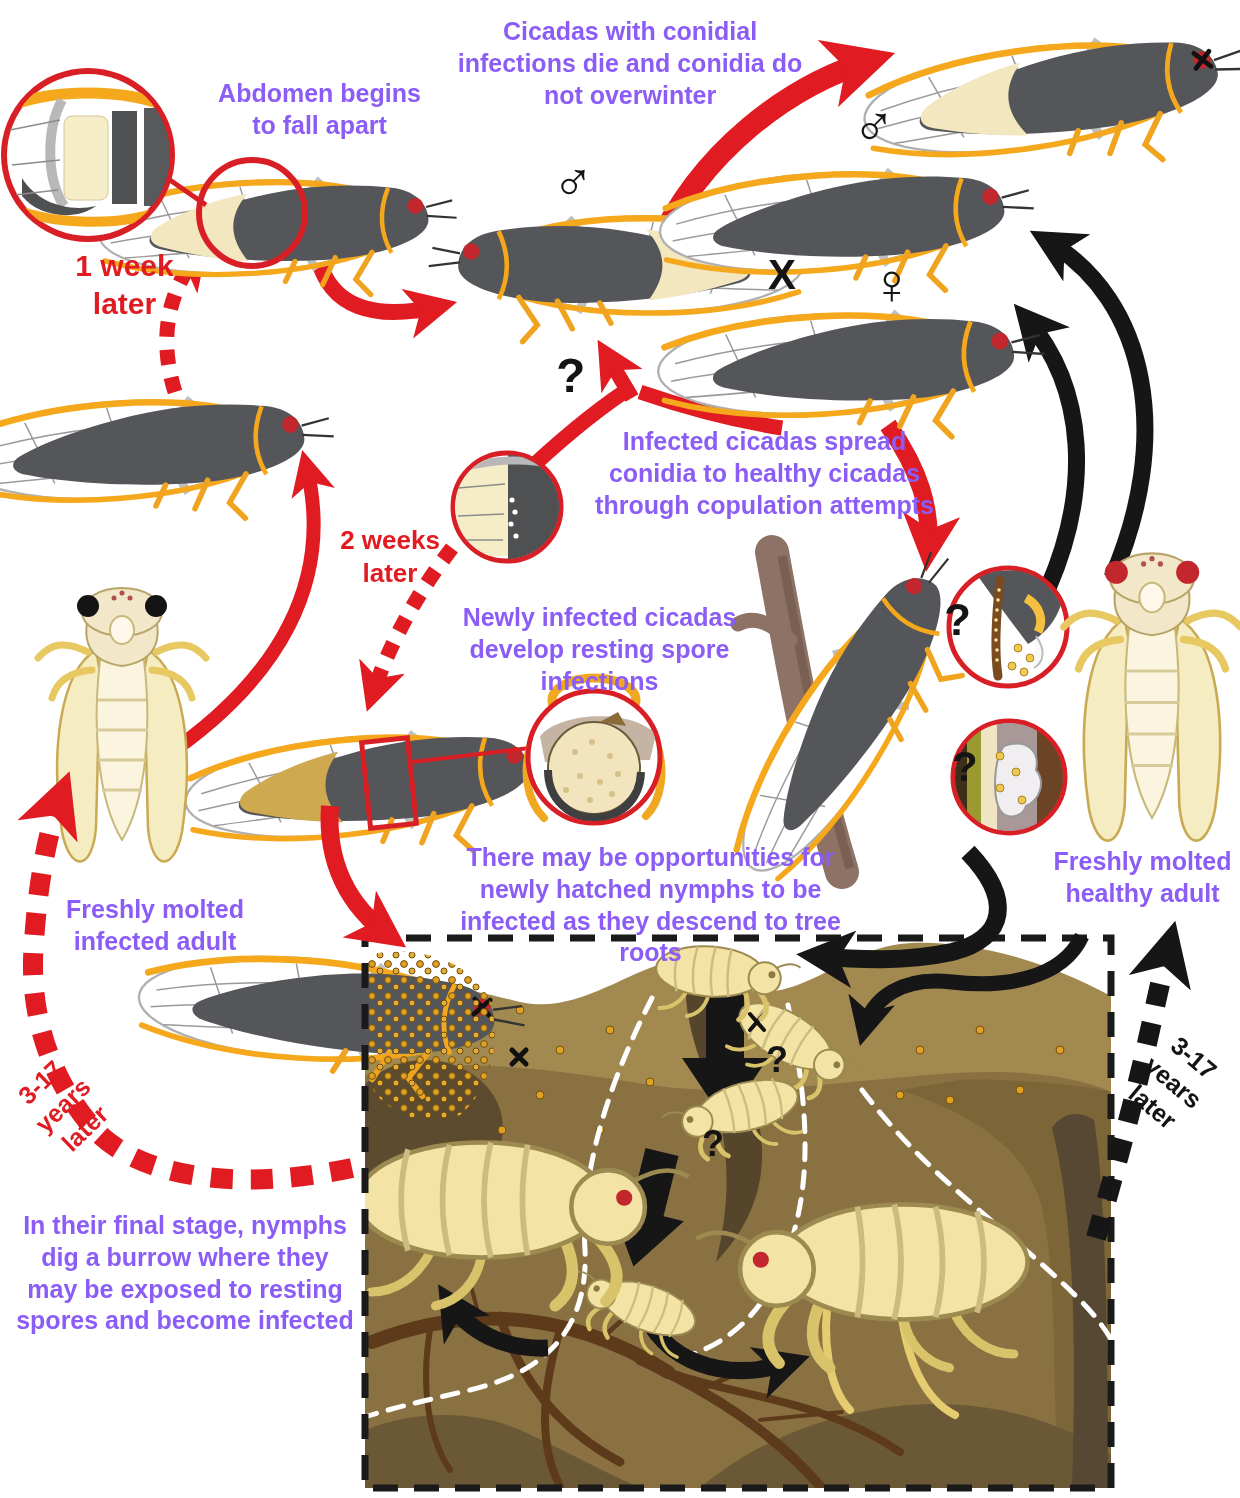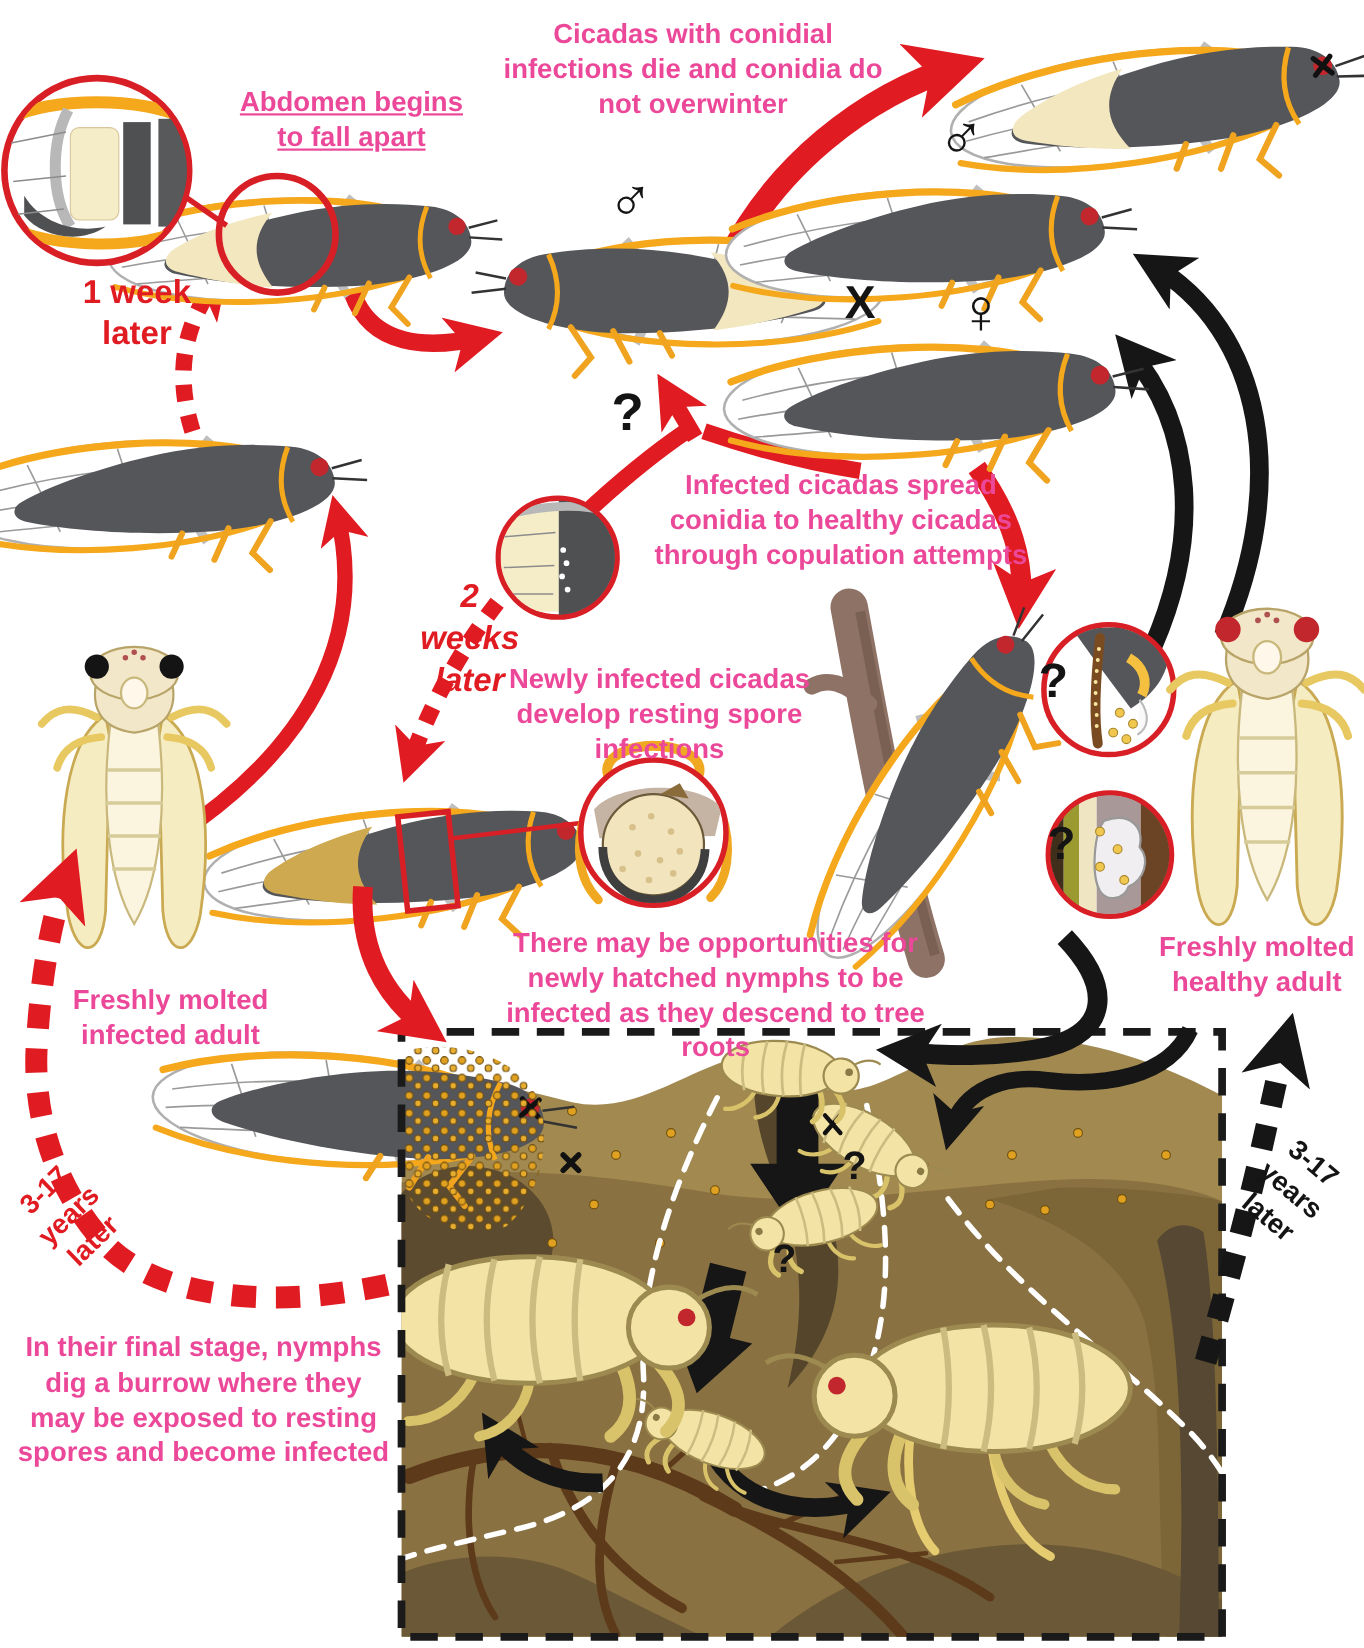--- a/index.html
+++ b/index.html
@@ -1,19 +1,19 @@
 <!DOCTYPE html>
 <html><head>
 <meta charset="utf-8">
 <style>
   html,body{margin:0;padding:0;background:#ffffff;}
   #stage{position:relative;width:1240px;height:1498px;background:#ffffff;overflow:hidden;
          font-family:"Liberation Sans",sans-serif;}
   #scene{position:absolute;left:0;top:0;width:1240px;height:1498px;}
-  .lbl{position:absolute;font-weight:bold;color:#ec4899;text-align:center;line-height:1.27;font-size:25px;}
+  .lbl{position:absolute;font-weight:bold;color:#8b5cf6;text-align:center;line-height:1.27;font-size:25px;}
   .red{color:#e11b22;}
   .blk{color:#141414;}
   .sym{position:absolute;font-weight:bold;color:#141414;text-align:center;line-height:1;}
   .rot-l{transform:rotate(-44deg);}
   .rot-r{transform:rotate(40deg);}
 </style>
 </head>
 <body>
 
 <div id="stage">
@@ -333,23 +333,23 @@
 
   <g>
     <path d="M 352,1168 C 240,1192 140,1178 95,1130 C 48,1078 28,1010 34,942 C 38,880 48,830 62,792" stroke="#e11b22" stroke-width="20" fill="none" stroke-dasharray="22 18" marker-end="url(#mred)"></path>
   </g>
   <g>
     <path d="M 1096,1238 C 1118,1160 1140,1080 1156,1002 C 1162,975 1166,958 1170,942" stroke="#161616" stroke-width="20" fill="none" stroke-dasharray="22 18" marker-end="url(#mblk)"></path>
   </g>
 </svg>
 
 <div class="lbl" style="left:450px;top:16px;width:360px;">Cicadas with conidial infections die and conidia do not overwinter</div>
-<div class="lbl" style="left:212px;top:78px;width:215px;text-decoration:underline;">Abdomen begins to fall apart</div>
+<div class="lbl" style="left:212px;top:78px;width:215px;">Abdomen begins to fall apart</div>
 <div class="lbl red" style="left:72px;top:247px;width:105px;font-size:30px;">1 week later</div>
-<div class="lbl red" style="left:373px;top:524px;width:108px;font-size:30px;font-style:italic;">2 weeks later</div>
+<div class="lbl red" style="left:336px;top:524px;width:108px;font-size:26px;">2 weeks later</div>
 <div class="lbl" style="left:592px;top:426px;width:345px;">Infected cicadas spread conidia to healthy cicadas through copulation attempts</div>
 <div class="lbl" style="left:452px;top:590px;width:295px;margin-top:12px;">Newly infected cicadas develop resting spore infections</div>
 <div class="lbl" style="left:50px;top:894px;width:210px;">Freshly molted infected adult</div>
 <div class="lbl" style="left:438px;top:842px;width:425px;">There may be opportunities for newly hatched nymphs to be infected as they descend to tree roots</div>
 <div class="lbl" style="left:1040px;top:846px;width:205px;">Freshly molted healthy adult</div>
 <div class="lbl red rot-l" style="left:18px;top:1058px;width:90px;">3-17 years later</div>
 <div class="lbl blk rot-r" style="left:1128px;top:1035px;width:90px;">3-17 years later</div>
 <div class="lbl" style="left:15px;top:1210px;width:340px;">In their final stage, nymphs dig a burrow where they may be exposed to resting spores and become infected</div>
 
 <div class="sym" style="left:852px;top:95px;font-size:58px;">♂</div>

